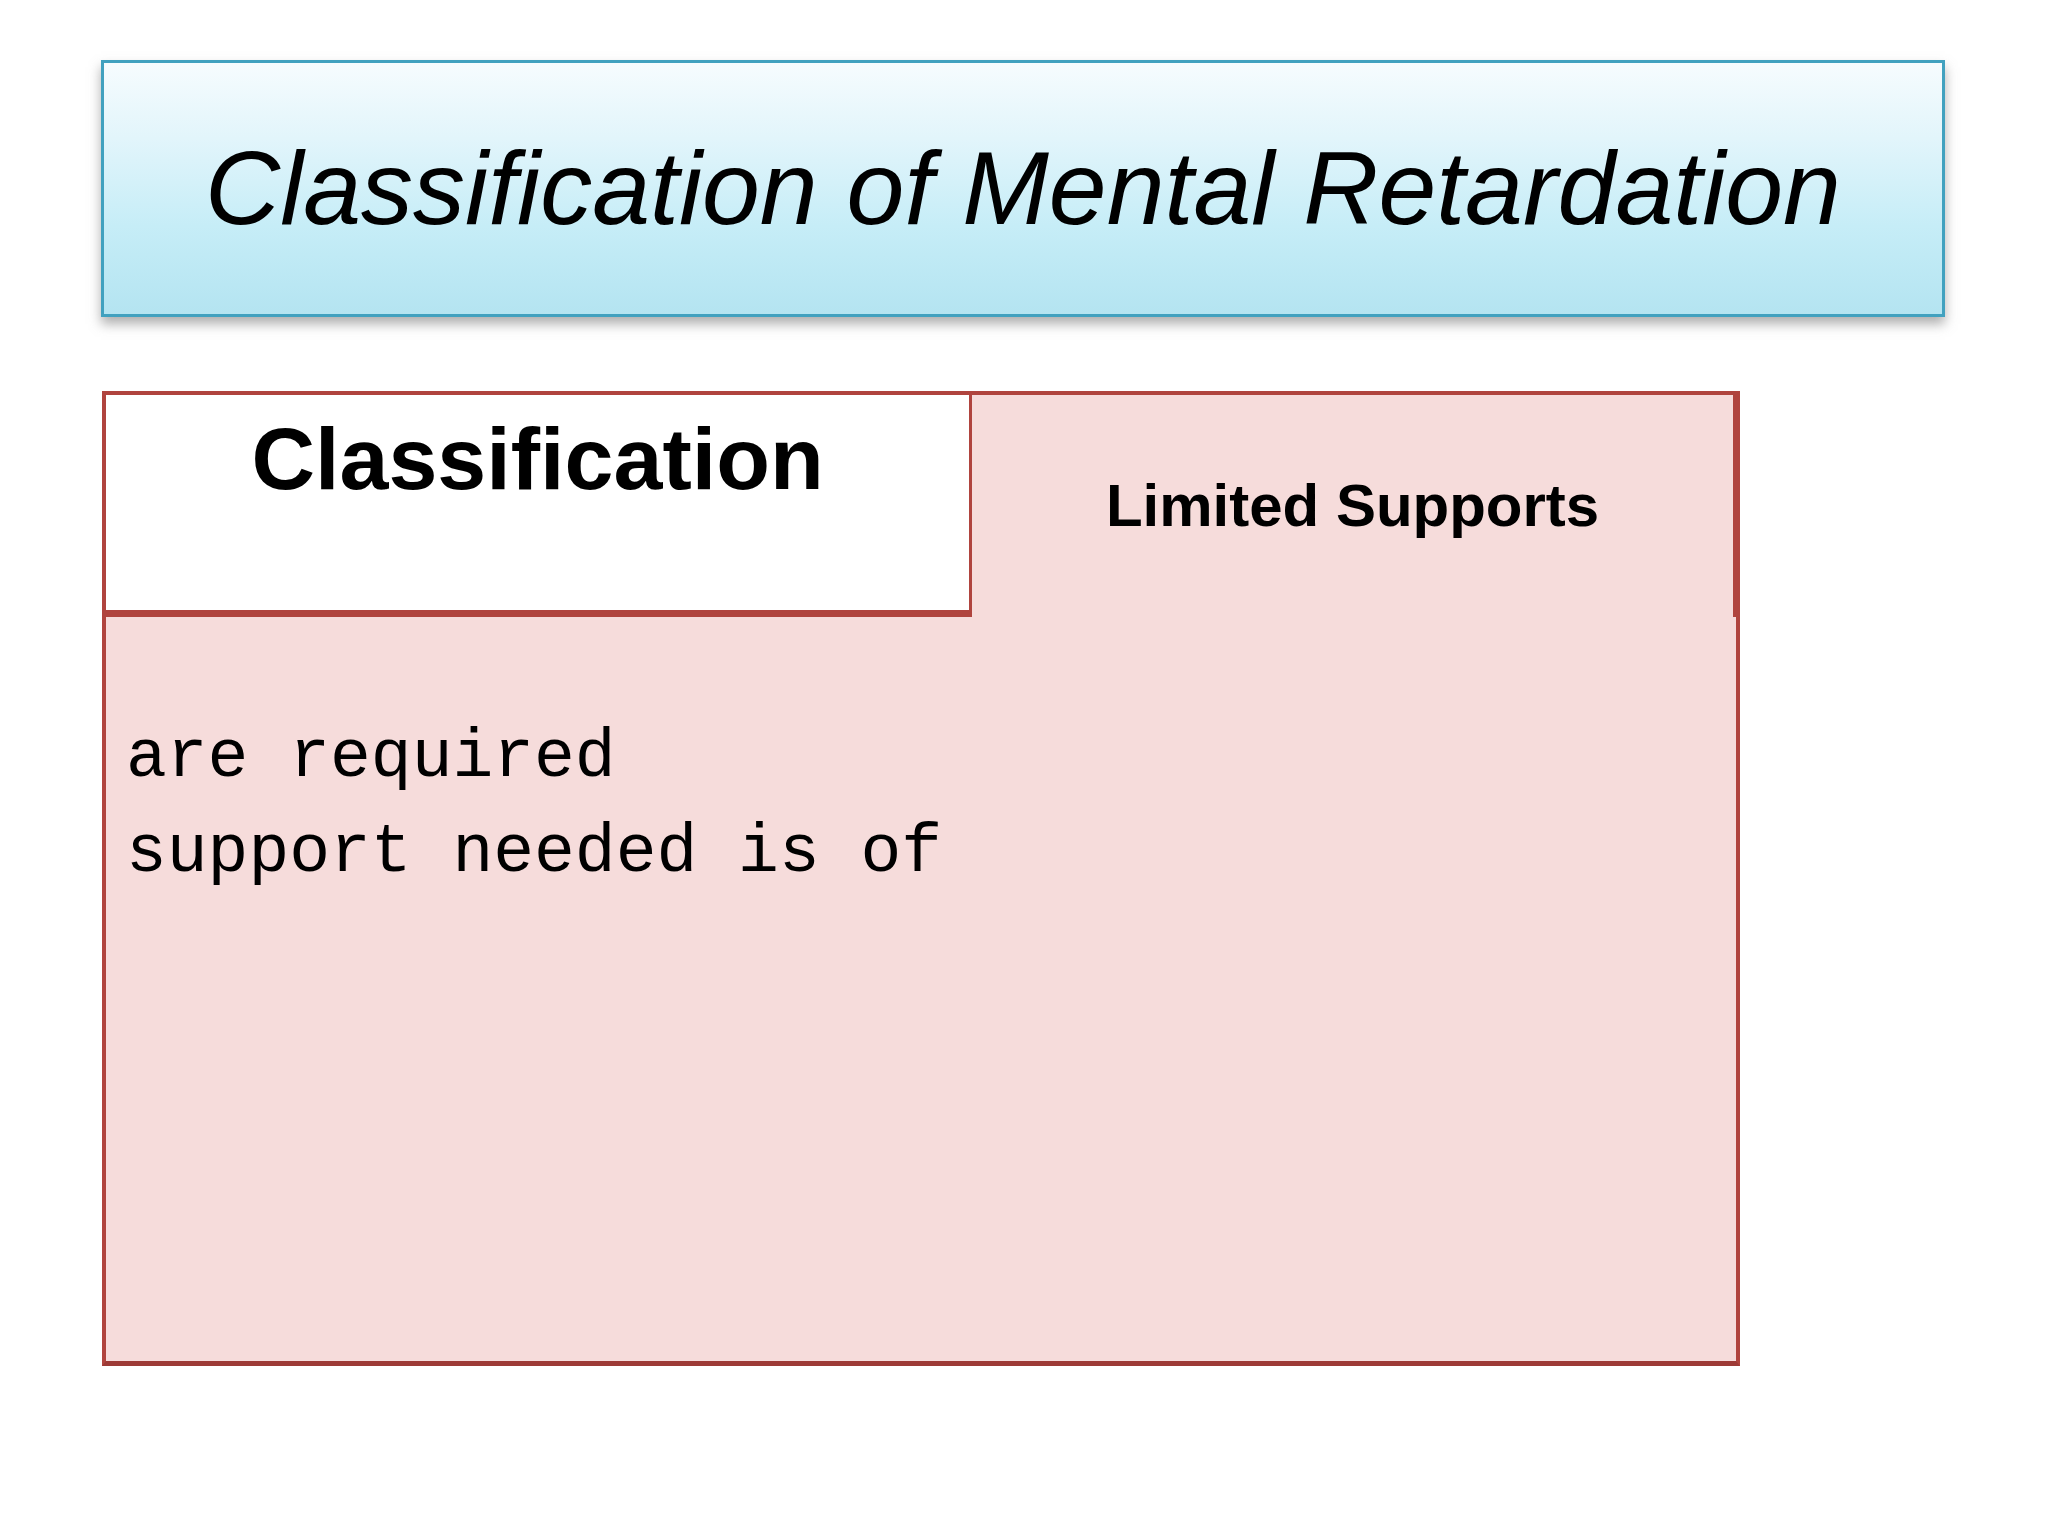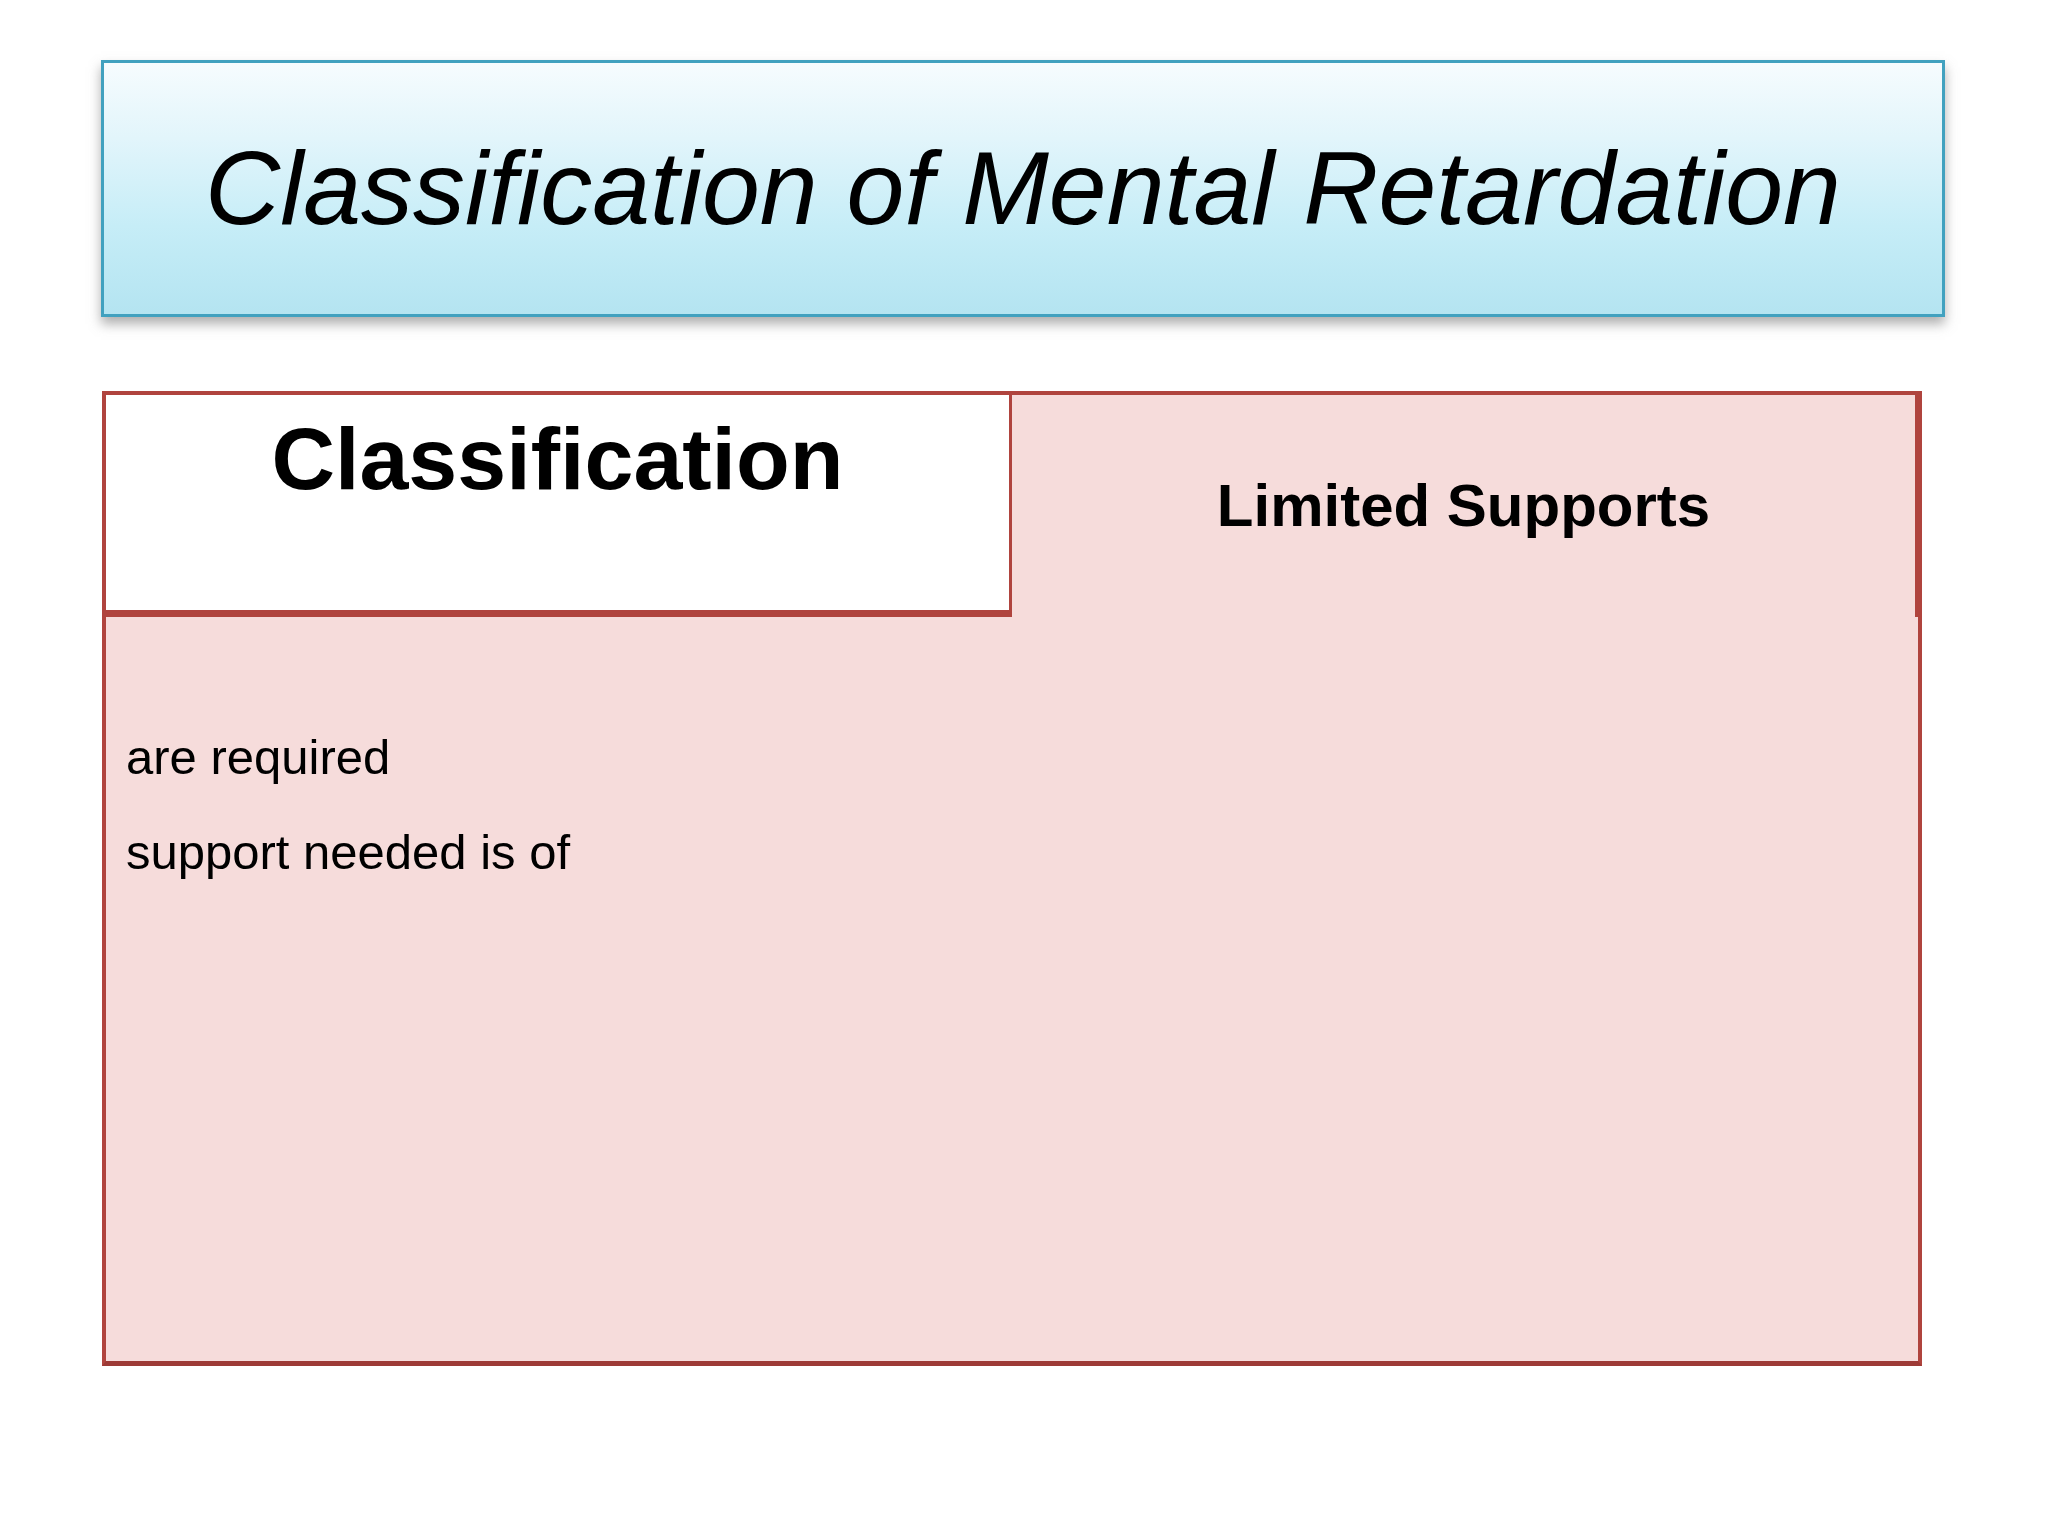--- a/index.html
+++ b/index.html
@@ -37,21 +37,21 @@
     color: #000000;
     white-space: nowrap;
     font-style: italic;
   }
 
   
   .mr-table {
     position: absolute;
     left: 102px;
     top: 391px;
-    width: 1820px;
+    width: 1638px;
     height: 975px;
     box-sizing: border-box;
     border: 4px solid #b0443e;
     border-bottom: 5px solid #9d3a36;
     display: grid;
     grid-template-columns: 1fr 1fr;
     grid-template-rows: 222px 1fr;
     background: #f6dcdb;
   }
   .cell {
@@ -80,22 +80,23 @@
   .classification-value {
     font-weight: bold;
     font-size: 60px;
     line-height: 1.12;
     white-space: nowrap;
   }
   .body-cell.right {
     padding: 93px 30px 0 20px;
   }
   .support-text {
-    font-size: 49px;
+    font-size: 68px;
     line-height: 95px;
+    font-family: Liberation Mono, monospace;
   }
   .support-line {
     white-space: nowrap;
   }
 </style>
 </head>
 <body>
 
 <div class="slide">
 

